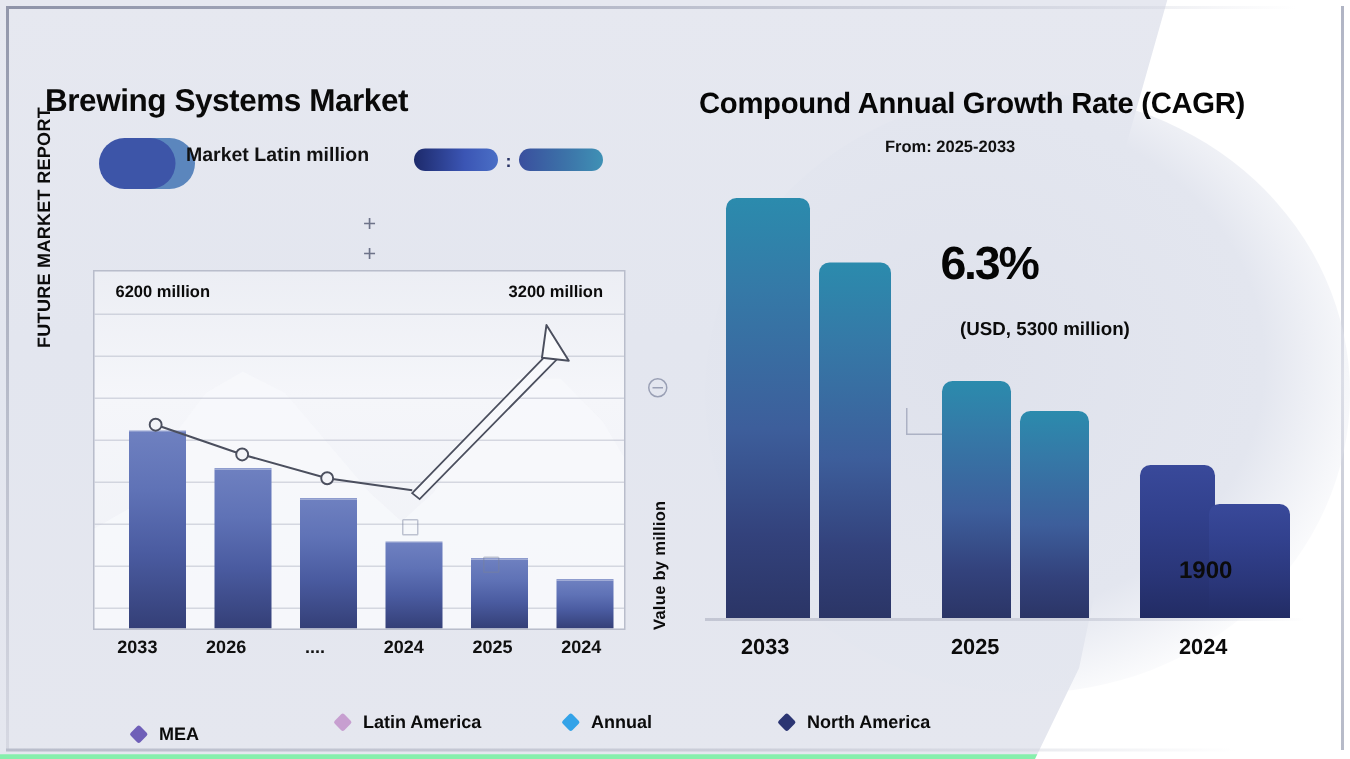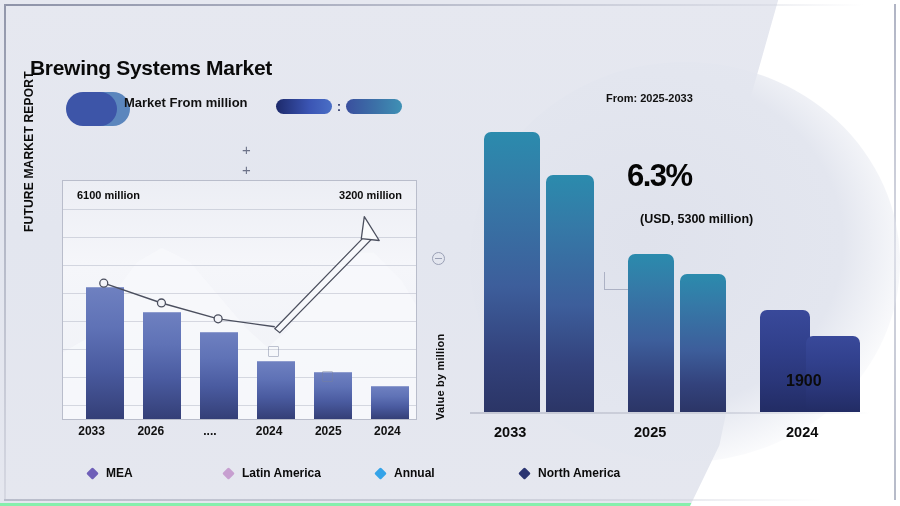--- a/index.html
+++ b/index.html
@@ -142,21 +142,21 @@
     width: 7px; height: 1px; background: #9aa0b5;
   }
 
   
   .right-title {
     position: absolute; left: 466px; top: 58px;
     font-size: 19.5px; font-weight: bold; color: #060606;
     letter-spacing: -0.2px; white-space: nowrap;
   }
   .right-sub {
-    position: absolute; left: 606px; top: 92px;
+    position: absolute; left: 590px; top: 92px;
     font-size: 11px; font-weight: bold; color: #101010;
     white-space: nowrap;
   }
   .cagr-value {
     position: absolute; left: 627px; top: 158px;
     font-size: 31px; font-weight: bold; color: #050505;
     letter-spacing: -1.5px; white-space: nowrap;
   }
   .cagr-note {
     position: absolute; left: 640px; top: 212px;
@@ -228,21 +228,21 @@
 
   <div class="left-title">Brewing Systems Market</div>
 
   <div class="logo-mark">
     <svg width="68" height="34" viewBox="0 0 68 34">
       <path d="M17 0 H40 A17 17 0 0 1 40 34 H17 A17 17 0 0 1 17 0 Z" fill="#3d55a8"></path>
       <path d="M34 0 H47 A17 17 0 0 1 47 34 H34 A17 17 0 0 0 34 0 Z" fill="#5b86bd"></path>
       <path d="M34 0 A17 17 0 0 0 34 34 A17 17 0 0 1 34 0 Z" fill="#3d55a8"></path>
     </svg>
   </div>
-  <div class="legend-strip-label">Market From million</div>
+  <div class="legend-strip-label">Market Latin million</div>
 
   <div class="pill-row">
     <div class="pill a"></div>
     <div class="pill-colon">:</div>
     <div class="pill b"></div>
   </div>
 
   <div class="plus-mark" style="left:242px; top:142px;">+</div>
   <div class="plus-mark" style="left:242px; top:162px;">+</div>
 
@@ -271,38 +271,39 @@
 
     <svg class="trend-svg" viewBox="0 0 355 240" preserveAspectRatio="none">
       <polyline points="41,103 99,123 156,139 213,147" fill="none" stroke="#4b4f5e" stroke-width="1.4"></polyline>
       <circle cx="41" cy="103" r="4" fill="#f3f4f8" stroke="#4b4f5e" stroke-width="1.3"></circle>
       <circle cx="99" cy="123" r="4" fill="#f3f4f8" stroke="#4b4f5e" stroke-width="1.3"></circle>
       <circle cx="156" cy="139" r="4" fill="#f3f4f8" stroke="#4b4f5e" stroke-width="1.3"></circle>
       <path d="M213,149 L307,52 L312,57 L218,153 Z" fill="#f7f8fb" stroke="#4b4f5e" stroke-width="1.2"></path>
       <path d="M303,36 L318,60 L300,58 Z" fill="#fafbfd" stroke="#4b4f5e" stroke-width="1.3" stroke-linejoin="round"></path>
     </svg>
 
-    <div class="corner-label" style="left:14px;">6100 million</div>
+    <div class="corner-label" style="left:14px;">6200 million</div>
     <div class="corner-label" style="right:14px;">3200 million</div>
 
     <div class="ghost-icon" style="left:205px; top:165px;"></div>
     <div class="ghost-icon" style="left:259px; top:190px;"></div>
   </div>
 
   <div class="xaxis-l">
     <span>2033</span>
     <span>2026</span>
     <span>....</span>
     <span>2024</span>
     <span>2025</span>
     <span>2024</span>
   </div>
 
   <div class="rblob"></div>
 
+  <div class="right-title">Compound Annual Growth Rate (CAGR)</div>
   <div class="right-sub">From: 2025-2033</div>
   <div class="cagr-value">6.3%</div>
   <div class="cagr-note">(USD, 5300 million)</div>
 
   <div class="bracket-deco"></div>
   <div class="bracket-deco2"></div>
 
   <div style="position:absolute; left:470px; top:0; width:400px; height:412px;">
     <div class="bar-r" style="left:14px;  width:56px;  height:280px;"></div>
     <div class="bar-r" style="left:76px;  width:48px;  height:237px;"></div>
@@ -316,21 +317,21 @@
 
   <div class="xaxis-r">
     <span style="left:494px;">2033</span>
     <span style="left:634px;">2025</span>
     <span style="left:786px;">2024</span>
   </div>
 
   <div class="value-label-r">1900</div>
 
   <div class="legend">
-    <div class="legend-item" style="width:136px;">
+    <div class="legend-item" style="width:136px;margin-top:16px;">
       <span class="diamond" style="background: rgb(111, 95, 184);"></span>
       <span class="txt">MEA</span>
     </div>
     <div class="legend-item" style="width:152px;">
       <span class="diamond" style="background: rgb(199, 159, 208);"></span>
       <span class="txt">Latin America</span>
     </div>
     <div class="legend-item" style="width:144px;">
       <span class="diamond" style="background: rgb(52, 163, 232);"></span>
       <span class="txt">Annual</span>

